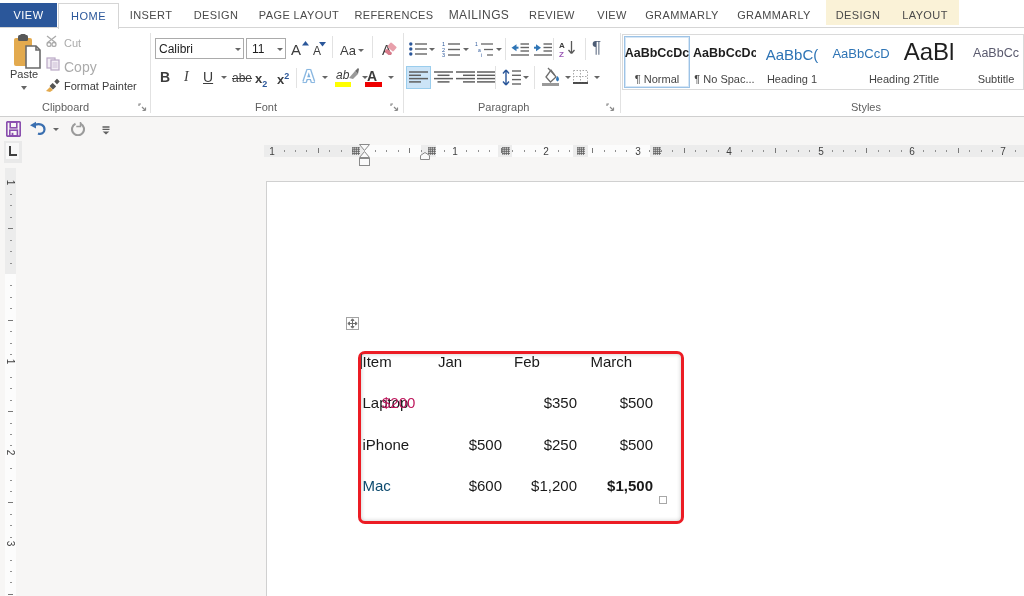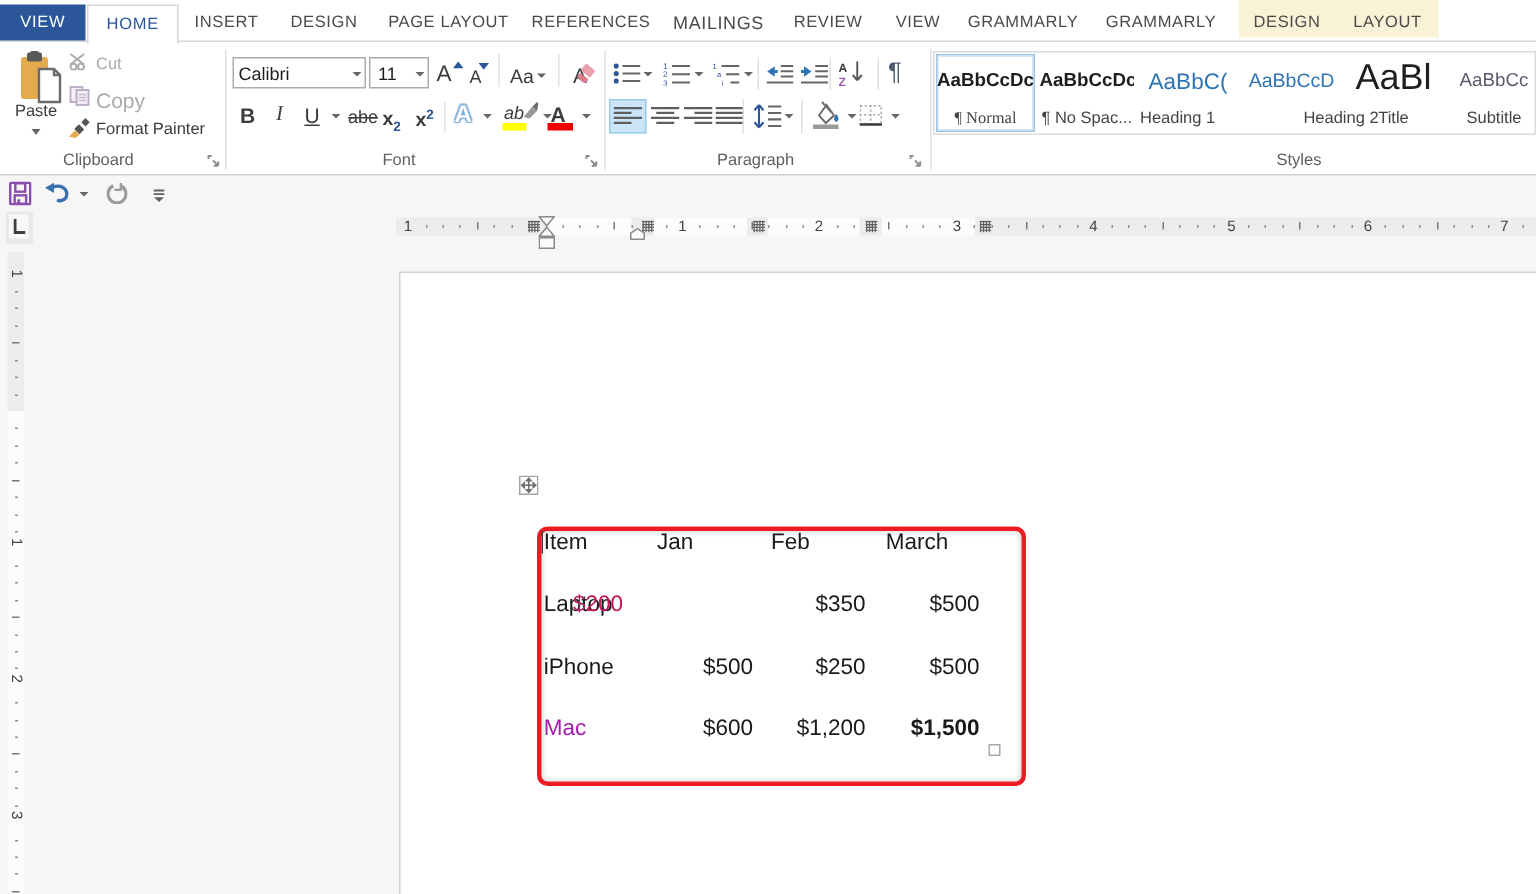--- a/index.html
+++ b/index.html
@@ -247,29 +247,29 @@
 <div class="abs" style="left:478px;top:101px;font-size:11px;color:#5f5f5f;">Paragraph</div>
 <svg class="abs" style="left:606px;top:103px;" width="9" height="9" viewBox="0 0 9 9">
 <path d="M1 3 V1 H3" fill="none" stroke="#8a8a8a" stroke-width="1.2"></path>
 <path d="M4 4 L7.5 7.5 M7.5 7.5 v-3 M7.5 7.5 h-3" fill="none" stroke="#8a8a8a" stroke-width="1.2"></path>
 </svg>
 <div class="abs" style="left:622px;top:34px;width:402px;height:56px;border:1px solid #dadada;background:#fff;"></div>
 <div class="abs" style="left:624px;top:36px;width:66px;height:52px;background:#fff;border:1px solid #9dc3e6;box-shadow:0 0 0 1px #d6e6f5 inset;"></div>
 <div class="abs" style="left:624px;top:36px;width:66px;height:52px;text-align:center;overflow:hidden;">
     <div style="margin-top:10px;font-size:12.5px;font-weight:bold;color:#1e1e1e;white-space:nowrap;line-height:14.5px;">AaBbCcDc</div>
   </div>
-<div class="abs" style="left:624px;top:73px;width:66px;text-align:center;font-size:11px;color:#444;white-space:nowrap;overflow:hidden;font-family:Liberation Serif, serif;">¶ Normal</div>
+<div class="abs" style="left:624px;top:73px;width:66px;text-align:center;font-size:11px;color:#444;white-space:nowrap;overflow:hidden;">¶ Normal</div>
 <div class="abs" style="left:693px;top:36px;width:63px;height:52px;text-align:center;overflow:hidden;">
     <div style="margin-top:10px;font-size:12.5px;font-weight:bold;color:#1e1e1e;white-space:nowrap;line-height:14.5px;">AaBbCcDc</div>
   </div>
 <div class="abs" style="left:693px;top:73px;width:63px;text-align:center;font-size:11px;color:#444;white-space:nowrap;overflow:hidden;">¶ No Spac...</div>
 <div class="abs" style="left:760px;top:36px;width:64px;height:52px;text-align:center;overflow:hidden;">
     <div style="margin-top:10px;font-size:15px;font-weight:normal;color:#2e74b5;white-space:nowrap;line-height:17px;">AaBbC(</div>
   </div>
-<div class="abs" style="left:760px;top:73px;width:64px;font-size:11px;color:#444;white-space:nowrap;overflow:hidden;">Heading 1</div>
+<div class="abs" style="left:760px;top:73px;width:64px;text-align:center;font-size:11px;color:#444;white-space:nowrap;overflow:hidden;">Heading 1</div>
 <div class="abs" style="left:829px;top:36px;width:64px;height:52px;text-align:center;overflow:hidden;">
     <div style="margin-top:10px;font-size:13px;font-weight:normal;color:#2e74b5;white-space:nowrap;line-height:15px;">AaBbCcD</div>
   </div>
 <div class="abs" style="left:829px;top:73px;width:64px;text-align:center;font-size:11px;color:#444;white-space:nowrap;overflow:hidden;margin-left:33px;">Heading 2</div>
 <div class="abs" style="left:897px;top:36px;width:64px;height:52px;text-align:center;overflow:hidden;">
     <div style="margin-top:3px;font-size:24px;font-weight:normal;color:#1e1e1e;white-space:nowrap;line-height:26px;">AaBl</div>
   </div>
 <div class="abs" style="left:897px;top:73px;width:64px;text-align:center;font-size:11px;color:#444;white-space:nowrap;overflow:hidden;">Title</div>
 <div class="abs" style="left:965px;top:36px;width:62px;height:52px;text-align:center;overflow:hidden;">
     <div style="margin-top:10px;font-size:12.5px;font-weight:normal;color:#5a5a6e;white-space:nowrap;line-height:14.5px;">AaBbCc</div>
@@ -462,17 +462,17 @@
 <div class="abs" style="left:514px;top:353px;font-size:15px;color:#1a1a1a;white-space:nowrap;">Feb</div>
 <div class="abs" style="left:590.5px;top:353px;font-size:15px;color:#1a1a1a;white-space:nowrap;">March</div>
 <div class="abs" style="left:362.5px;top:394px;font-size:15px;color:#1a1a1a;white-space:nowrap;">Laptop</div>
 <div class="abs" style="left:382px;top:394px;width:120px;text-align:left;font-size:15px;color:#be185d;white-space:nowrap;">$200</div>
 <div class="abs" style="left:457px;top:394px;width:120px;text-align:right;font-size:15px;color:#1a1a1a;white-space:nowrap;">$350</div>
 <div class="abs" style="left:533px;top:394px;width:120px;text-align:right;font-size:15px;color:#1a1a1a;white-space:nowrap;">$500</div>
 <div class="abs" style="left:362.5px;top:435.5px;font-size:15px;color:#1a1a1a;white-space:nowrap;">iPhone</div>
 <div class="abs" style="left:382px;top:435.5px;width:120px;text-align:right;font-size:15px;color:#1a1a1a;white-space:nowrap;">$500</div>
 <div class="abs" style="left:457px;top:435.5px;width:120px;text-align:right;font-size:15px;color:#1a1a1a;white-space:nowrap;">$250</div>
 <div class="abs" style="left:533px;top:435.5px;width:120px;text-align:right;font-size:15px;color:#1a1a1a;white-space:nowrap;">$500</div>
-<div class="abs" style="left:362.5px;top:476.5px;font-size:15px;color:#a21caf;white-space:nowrap;">Mac</div>
+<div class="abs" style="left:362.5px;top:476.5px;font-size:15px;color:#0c4a6e;white-space:nowrap;">Mac</div>
 <div class="abs" style="left:382px;top:476.5px;width:120px;text-align:right;font-size:15px;color:#1a1a1a;white-space:nowrap;">$600</div>
 <div class="abs" style="left:457px;top:476.5px;width:120px;text-align:right;font-size:15px;color:#1a1a1a;white-space:nowrap;">$1,200</div>
 <div class="abs" style="left:533px;top:476.5px;width:120px;text-align:right;font-size:15px;color:#1a1a1a;white-space:nowrap;font-weight:bold;">$1,500</div>
 <div class="abs" style="left:361px;top:354px;width:1px;height:15px;background:#444;"></div>
 <div class="abs" style="left:659px;top:496px;width:8px;height:8px;border:1px solid #a8a8a8;background:#fff;"></div>
 </body></html>

